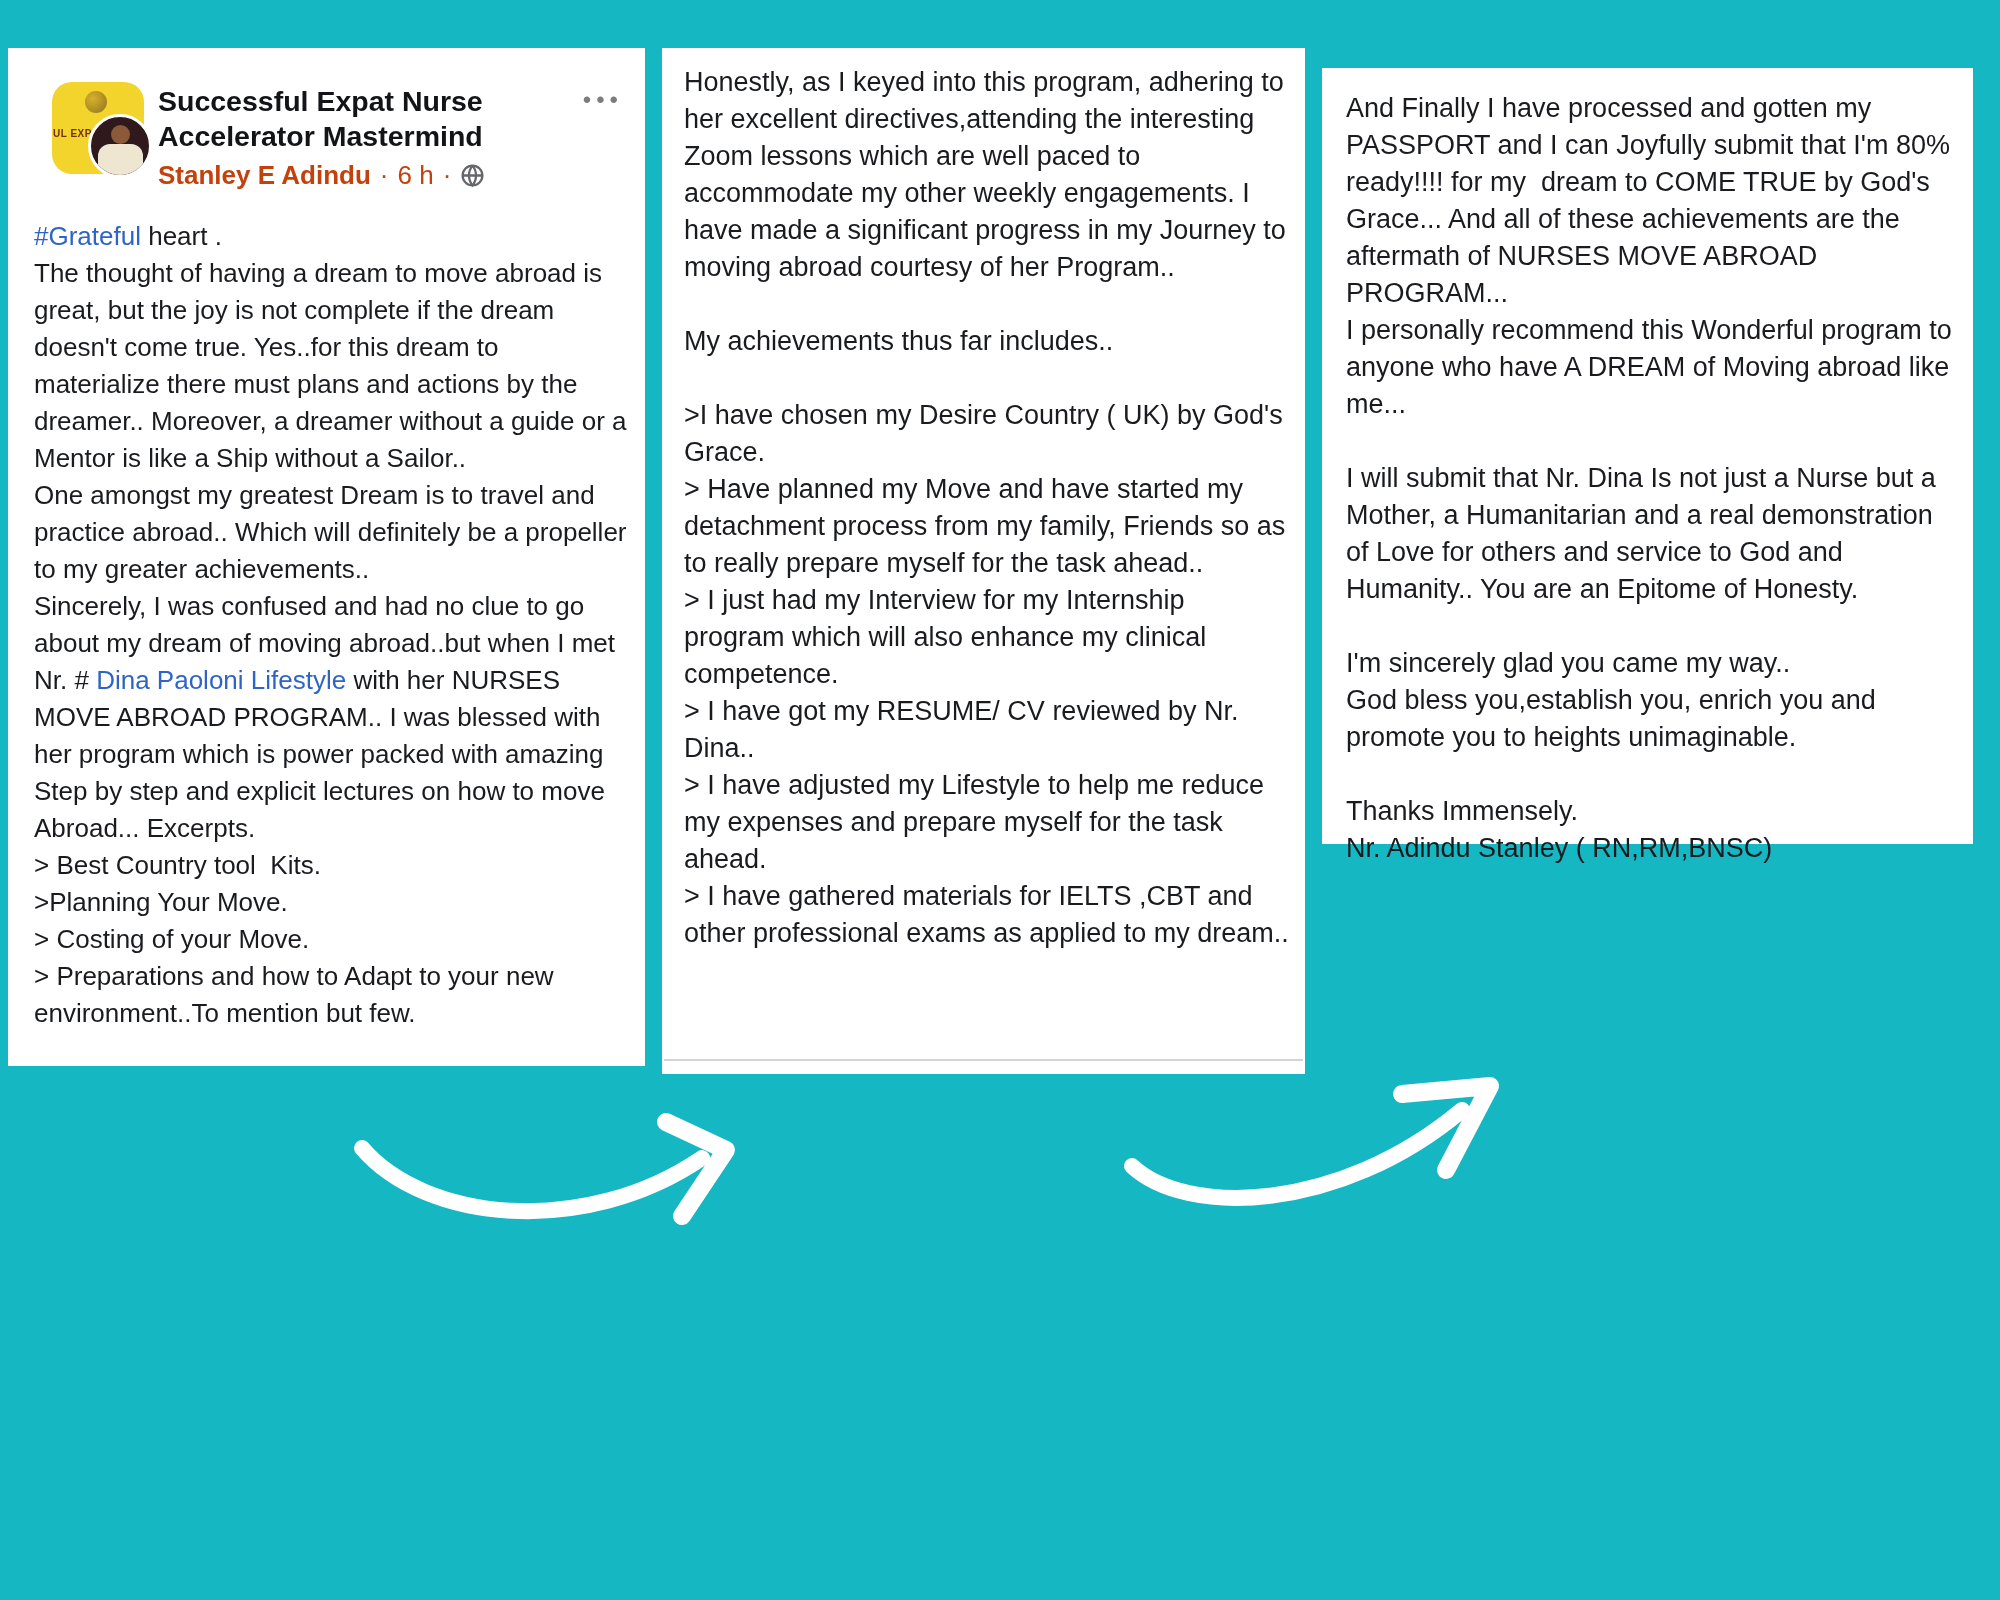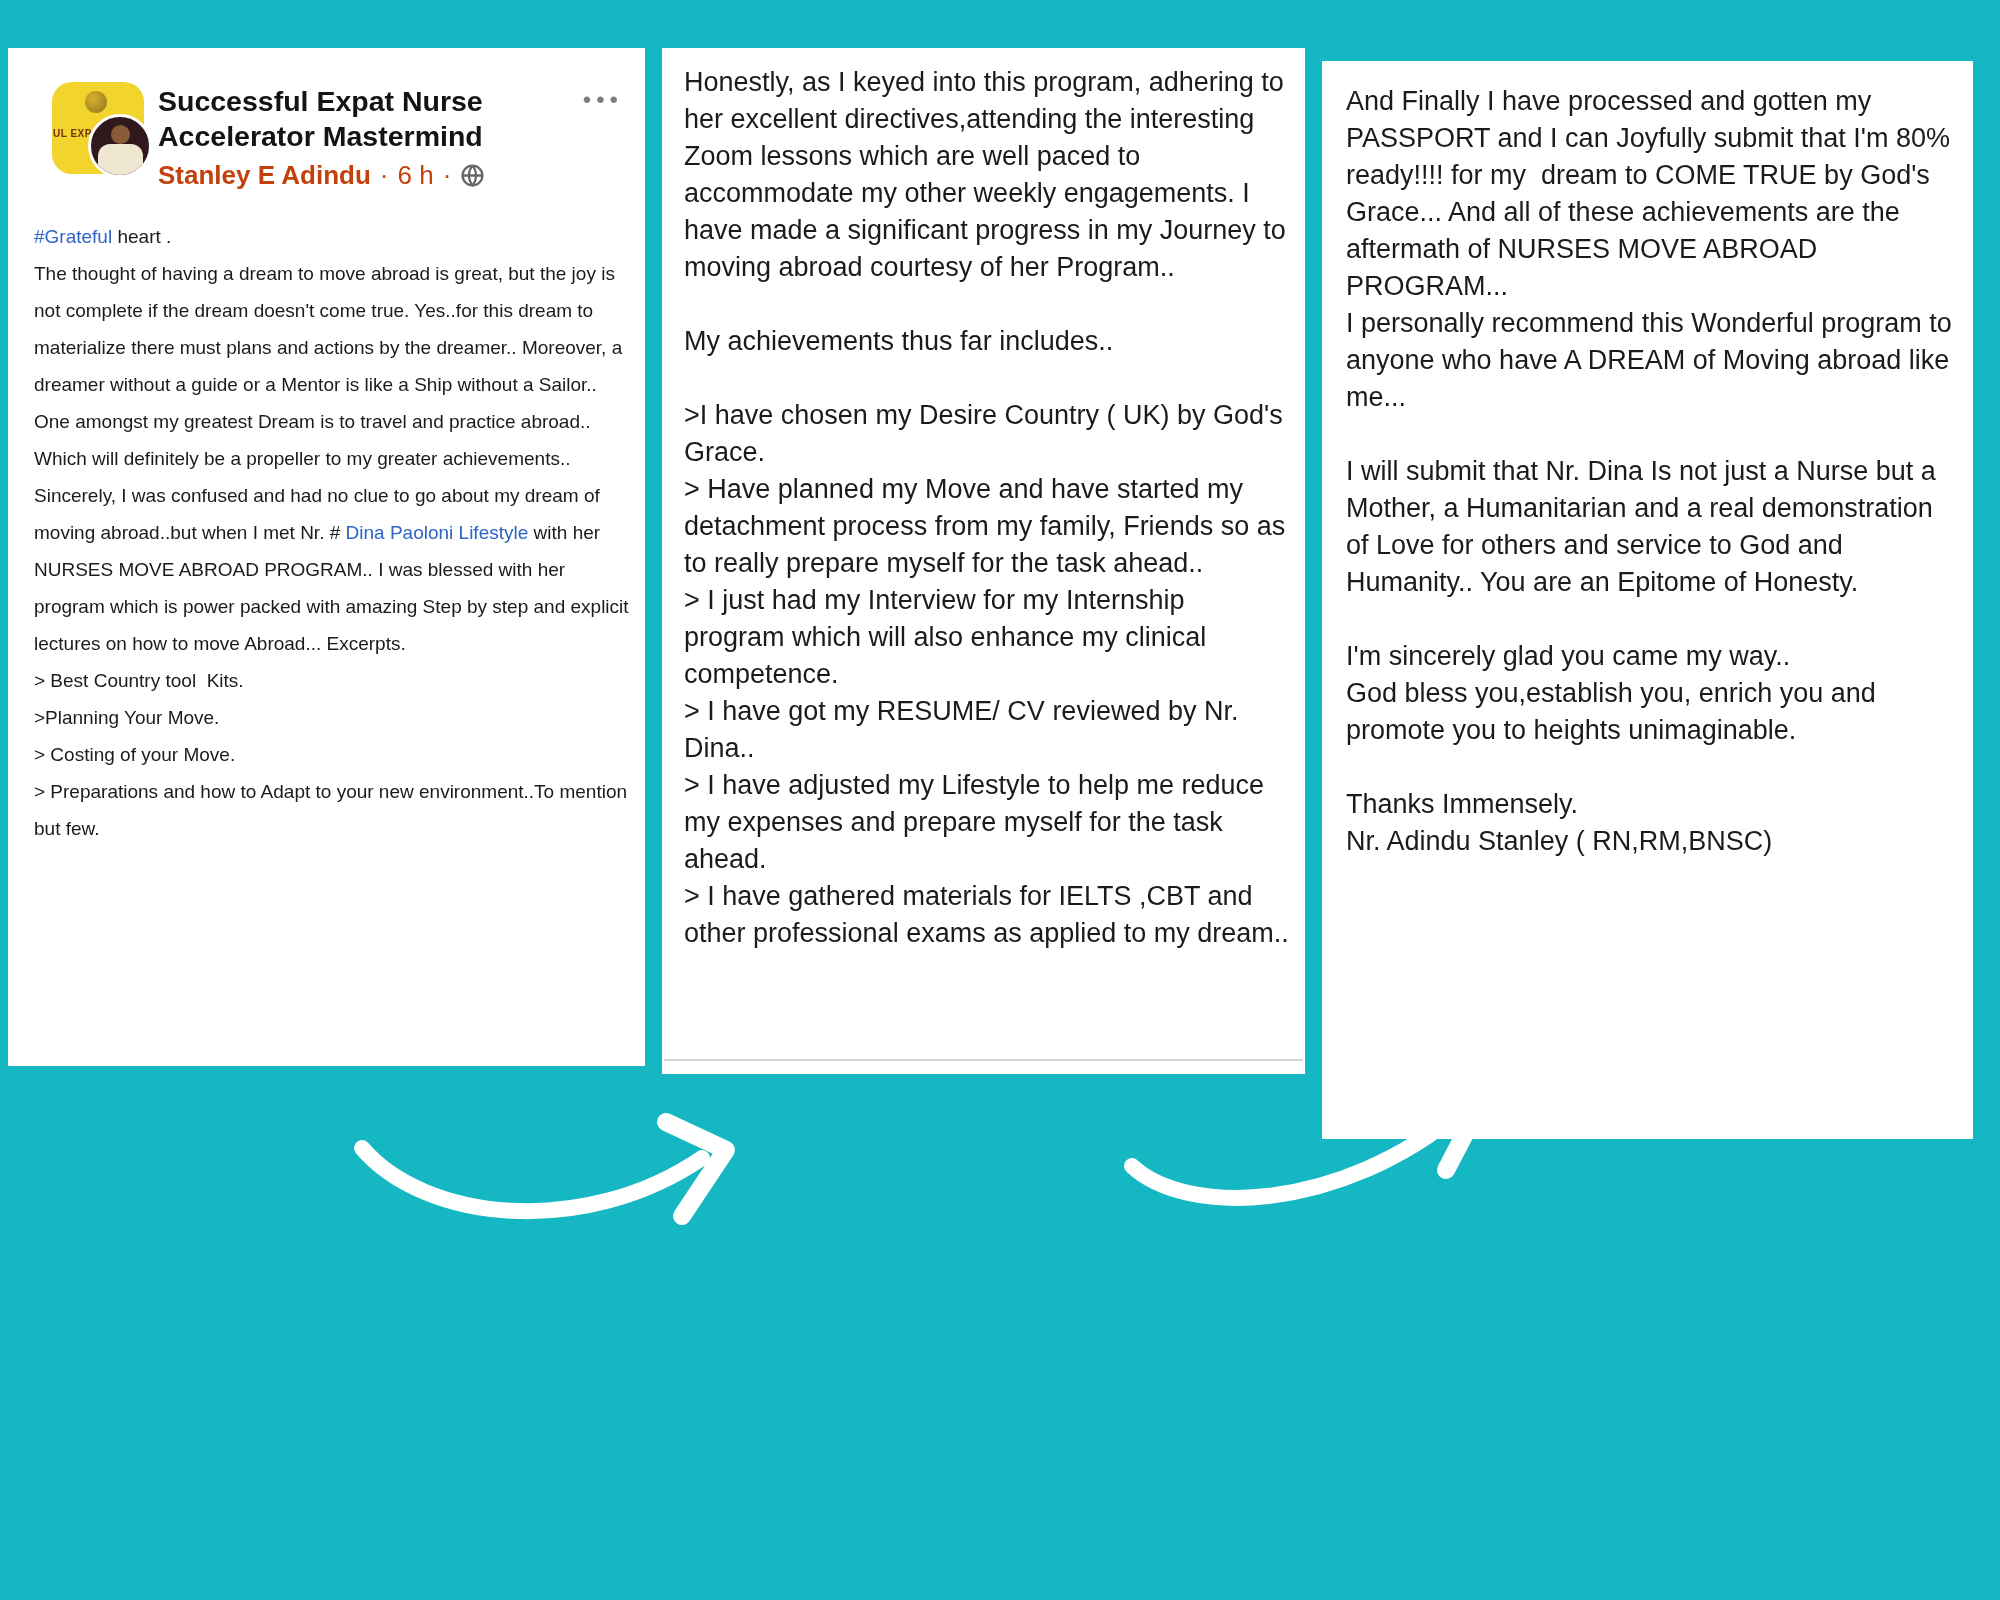--- a/index.html
+++ b/index.html
@@ -5,41 +5,41 @@
   html,body{margin:0;padding:0;}
   .canvas{
     position:relative;width:2000px;height:1600px;overflow:hidden;
     background:#15b7c3;
     font-family:"Liberation Sans","DejaVu Sans",sans-serif;
     color:#1c1e21;
   }
   .panel{position:absolute;background:#ffffff;}
   .panel1{left:8px;top:48px;width:637px;height:1018px;}
   .panel2{left:662px;top:48px;width:643px;height:1026px;}
-  .panel3{left:1322px;top:61px;width:651px;height:1078px;}
+  .panel3{left:1322px;top:68px;width:651px;height:776px;}
 
   
   .post-header{position:relative;display:flex;align-items:flex-start;padding:34px 24px 0 44px;}
   .avatar{position:relative;flex:0 0 auto;width:92px;height:92px;background:#f3d42c;border-radius:20px;}
   .avatar-badge{position:absolute;left:1px;top:46px;font-size:10px;font-weight:bold;color:#73320f;letter-spacing:.5px;}
   .avatar-emblem{position:absolute;left:33px;top:9px;width:22px;height:22px;border-radius:50%;
     background:radial-gradient(circle at 35% 35%, #d8b02e, #8f731d);}
   .avatar-photo{position:absolute;left:36px;top:32px;width:58px;height:58px;border-radius:50%;
     background:#30191c;border:3px solid #fff;overflow:hidden;}
   .photo-head{position:absolute;left:20px;top:8px;width:19px;height:19px;border-radius:50%;background:#8a5a3b;}
   .photo-shirt{position:absolute;left:7px;top:27px;width:45px;height:32px;border-radius:12px 12px 0 0;background:#efe6d2;}
   .title-block{margin-left:14px;padding-top:2px;}
   .group-title{font-size:28.5px;font-weight:bold;line-height:35px;color:#121417;width:380px;}
   .meta-row{display:flex;align-items:center;gap:9px;margin-top:7px;color:#c2410c;font-size:26px;line-height:26px;}
   .author{font-weight:bold;}
   .globe{display:inline-block;margin-top:2px;}
   .more-dots{position:absolute;top:40px;right:22px;font-size:24px;letter-spacing:5px;color:#7a7d81;line-height:24px;cursor:pointer;}
 
   
-  .post-text{margin:0;padding:30px 16px 0 26px;font-size:19px;line-height:37px;white-space:pre-line;color:#191b1e;}
+  .post-text{margin:0;padding:30px 16px 0 26px;font-size:26px;line-height:37px;white-space:pre-line;color:#191b1e;}
   .link{color:#2e64c5;cursor:pointer;}
   .panel-text{margin:0;font-size:27px;line-height:37px;white-space:pre-line;color:#191b1e;}
   .panel2 .panel-text{padding:16px 16px 0 22px;}
   .panel3 .panel-text{padding:22px 16px 0 24px;}
   .panel2-divider{position:absolute;left:2px;right:2px;bottom:13px;height:2px;background:#d4d4d4;}
 
   
   .arrow{position:absolute;}
   .arrow path{fill:none;stroke:#ffffff;stroke-linecap:round;stroke-linejoin:round;}
   .arrow1{left:350px;top:1110px;}

